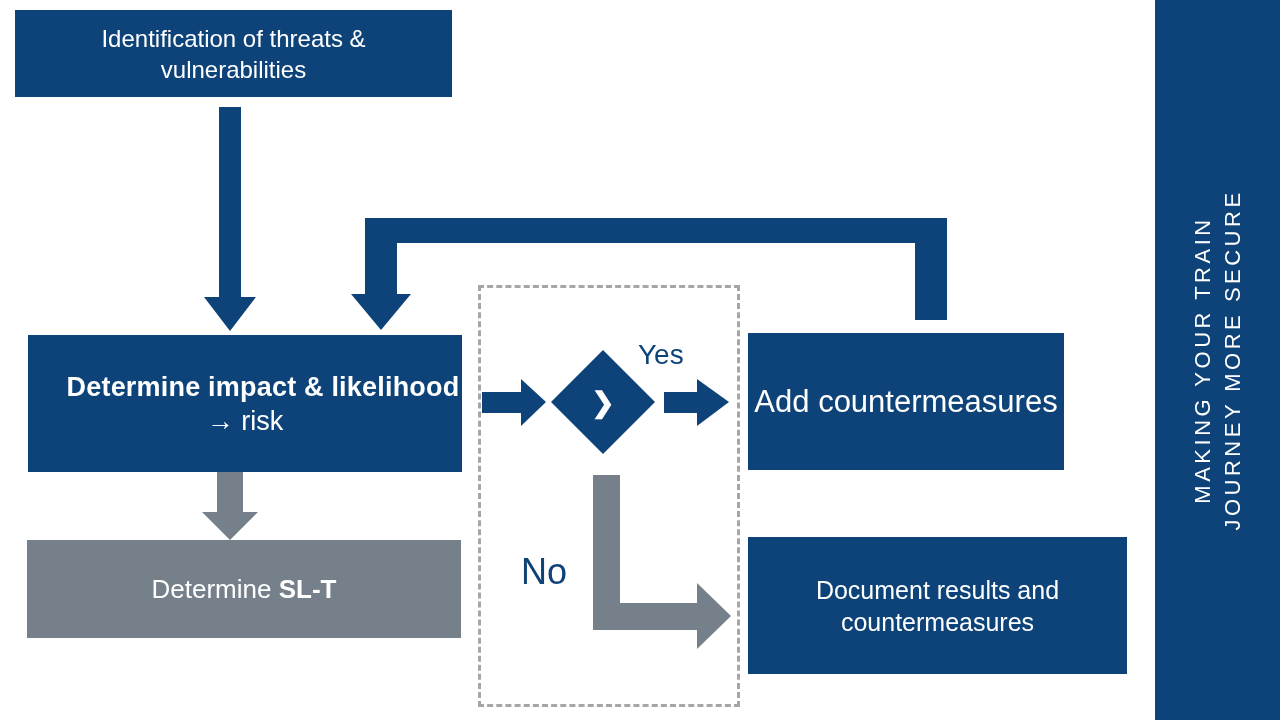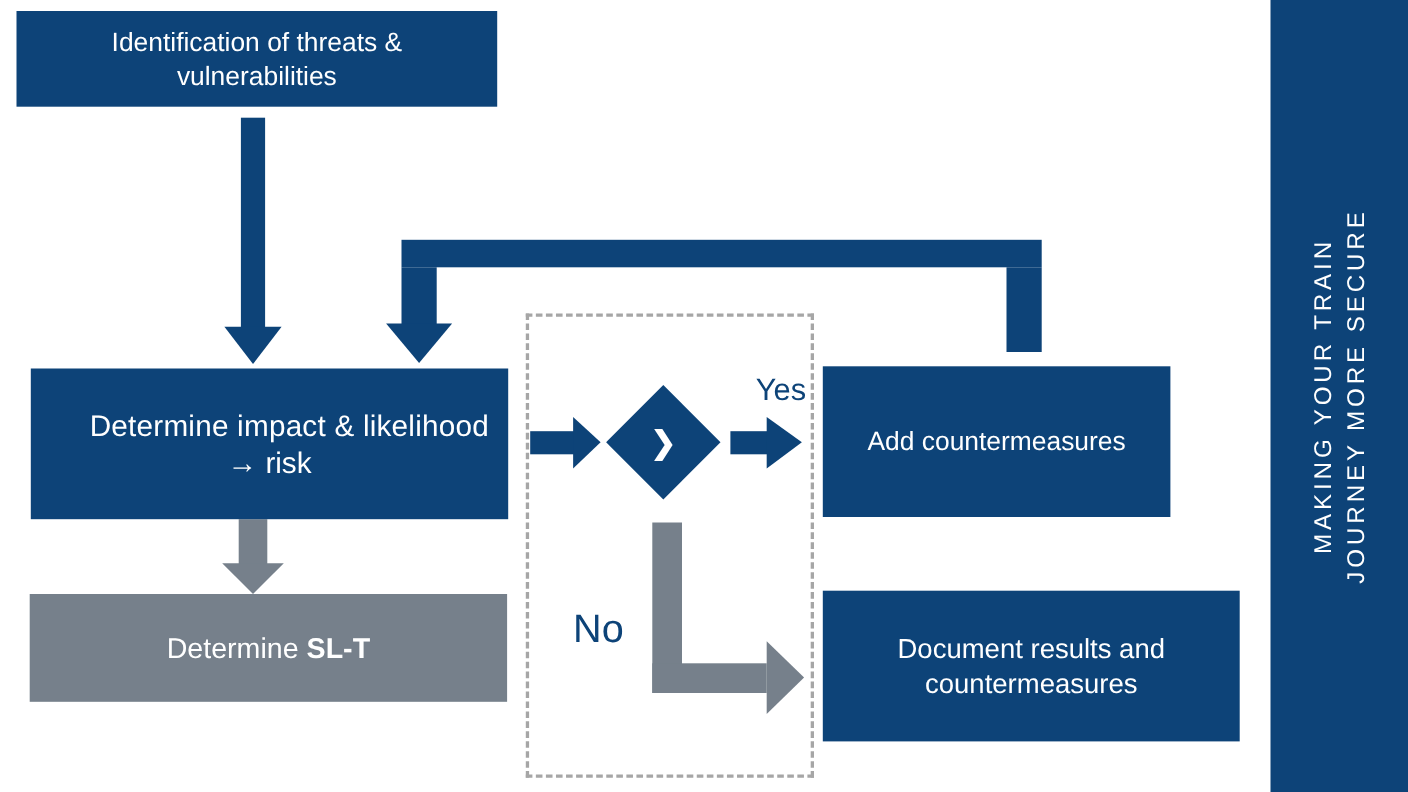--- a/index.html
+++ b/index.html
@@ -28,47 +28,47 @@
     align-items: center;
     justify-content: center;
     text-align: center;
     color: var(--c-white);
   }
   .flow-box.navy { background: var(--c-navy); }
   .flow-box.gray { background: var(--c-gray); }
 
   .box-identify  { left: 15px;  top: 10px;  width: 437px; height: 87px;  font-size: 24px; line-height: 31px; padding: 0 60px; }
   .box-impact    { left: 28px;  top: 335px; width: 434px; height: 137px; font-size: 27px; line-height: 34px; }
-  .box-impact .l1 { font-weight: normal; letter-spacing: 0.2px; margin-left: 36px; }
+  .box-impact .l1 { font-weight: bold; letter-spacing: 0.2px; margin-left: 36px; }
   .box-slt       { left: 27px;  top: 540px; width: 434px; height: 98px;  font-size: 26px; }
   .box-slt b     { font-weight: bold; }
-  .box-add       { left: 748px; top: 333px; width: 316px; height: 137px; font-size: 24px; line-height: 32px; justify-content: center; }
+  .box-add       { left: 748px; top: 333px; width: 316px; height: 137px; font-size: 31px; line-height: 32px; justify-content: center; }
   .box-document  { left: 748px; top: 537px; width: 379px; height: 137px; font-size: 25px; line-height: 32px; padding: 0 52px; }
 
   
   .decision-frame {
     position: absolute;
     left: 478px; top: 285px;
     width: 262px; height: 422px;
     border: 3px dashed var(--c-dash);
     background: transparent;
   }
   .decision-question {
     position: absolute;
     left: 478px; top: 294px;
     width: 262px;
     text-align: center;
     font-size: 25px;
     color: var(--c-navy);
   }
   .label-yes {
     position: absolute;
-    left: 670px; top: 339px;
+    left: 638px; top: 339px;
     width: 80px;
-    text-align: center;
+    text-align: left;
     font-size: 28px;
     color: var(--c-navy);
   }
   .label-no {
     position: absolute;
     left: 504px; top: 551px;
     width: 80px;
     text-align: center;
     font-size: 36px;
     color: var(--c-navy);

